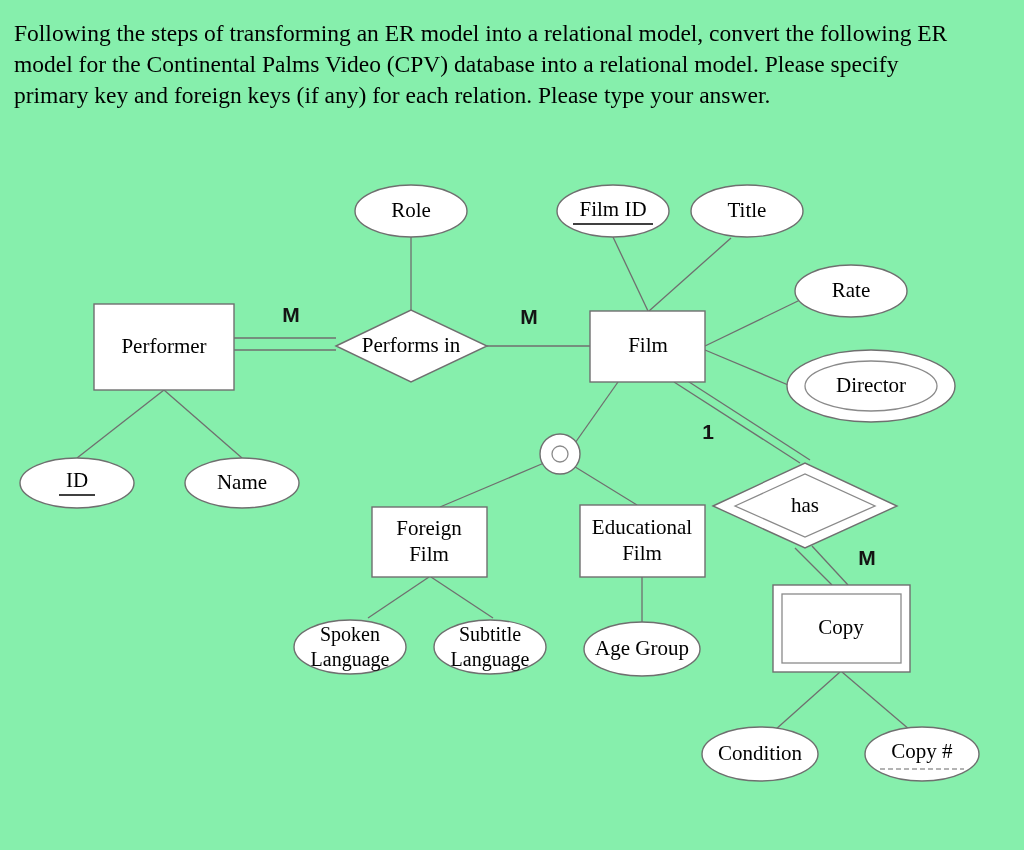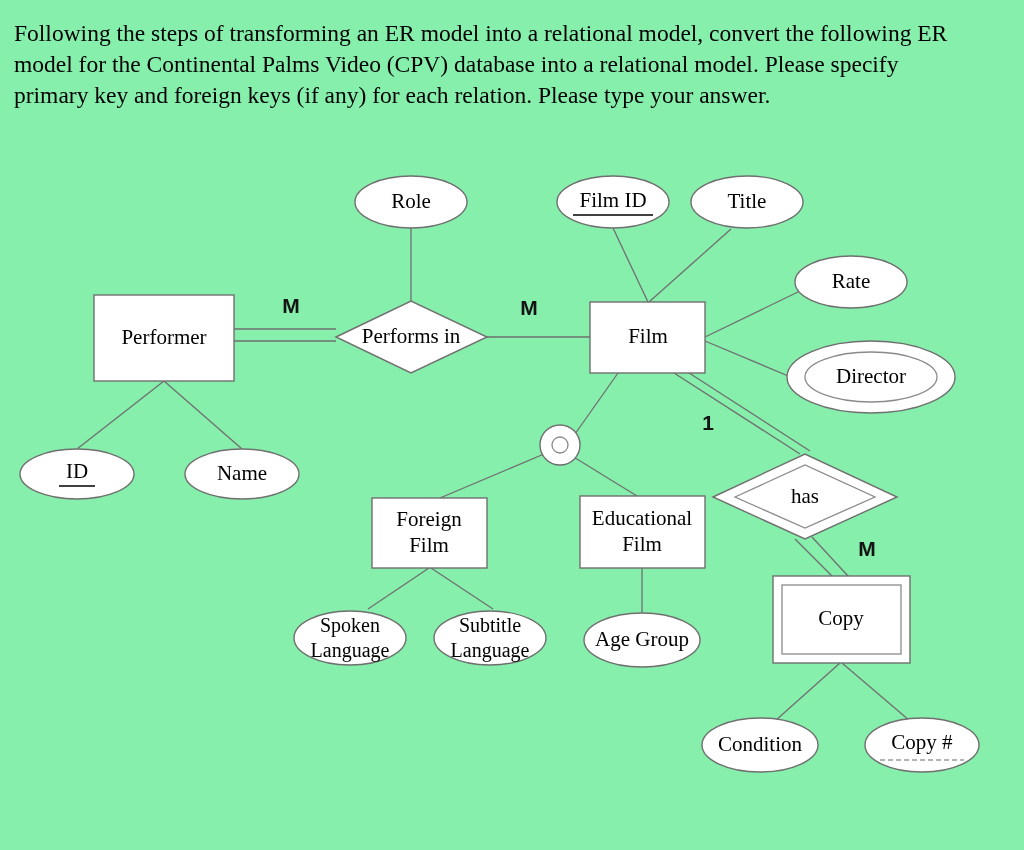--- a/index.html
+++ b/index.html
@@ -22,21 +22,21 @@
     width: 940px;
     font-size: 23.5px;
     line-height: 31px;
     color: #000000;
     font-family: "Liberation Serif", "DejaVu Serif", serif;
     white-space: pre-wrap;
   }
   #diagram {
     position: absolute;
     left: 0;
-    top: 151px;
+    top: 160px;
     width: 1024px;
     height: 690px;
   }
   svg { display: block; }
   .shape-line {
     fill: #ffffff;
     stroke: #6f6f6f;
     stroke-width: 1.4;
   }
   .shape-line-inner {

